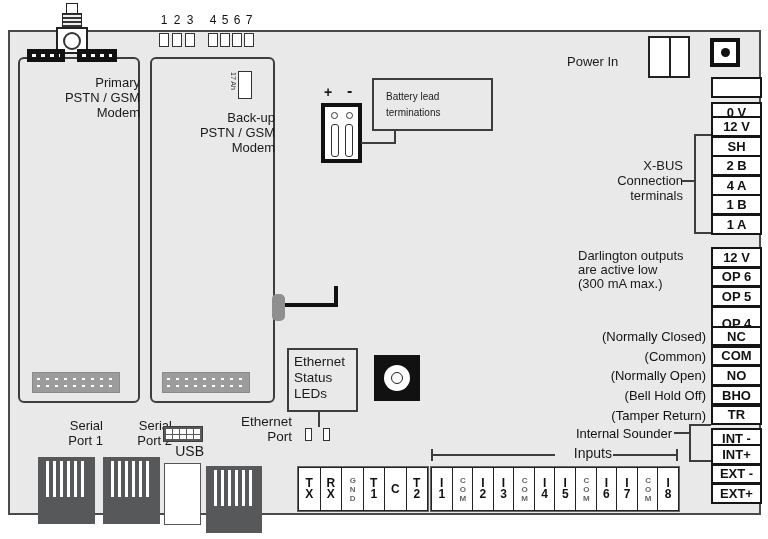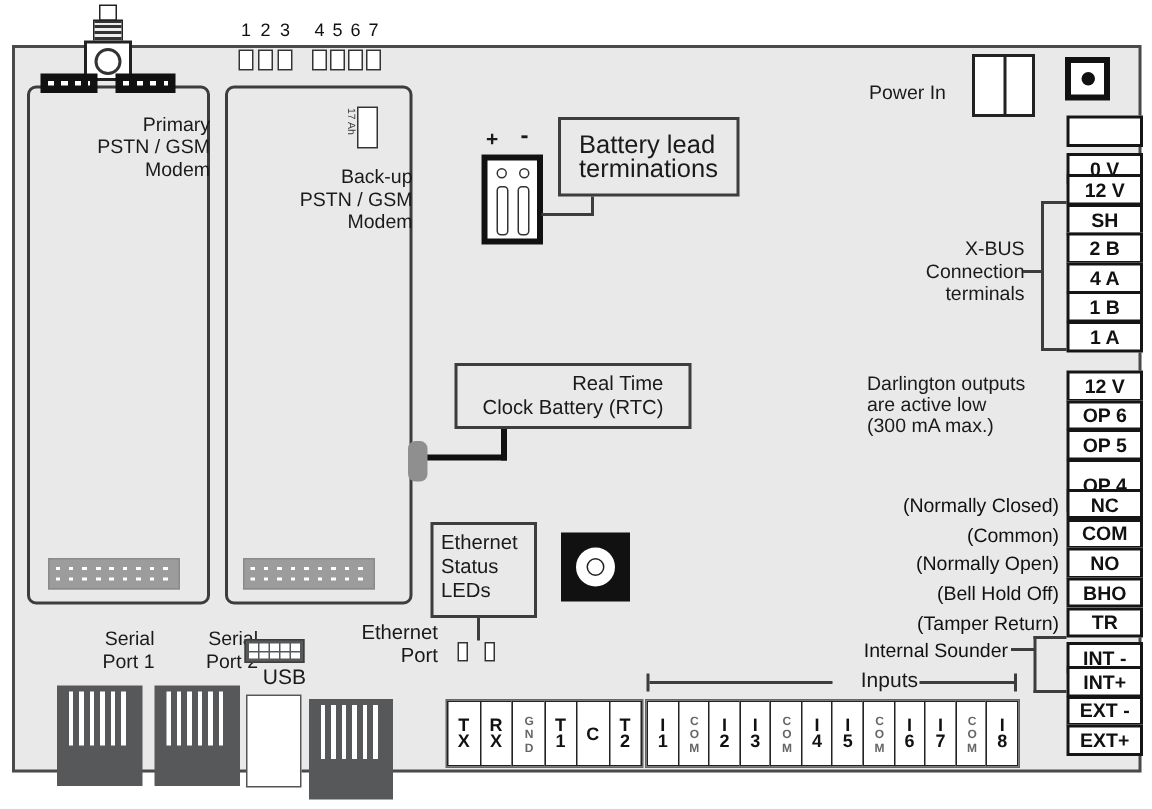--- a/index.html
+++ b/index.html
@@ -2,21 +2,21 @@
 <html><head>
 <meta charset="utf-8">
 <style>
   *{box-sizing:border-box;margin:0;padding:0}
   html,body{background:#fff}
   body{width:768px;height:539px;font-family:"Liberation Sans",sans-serif}
   #canvas{position:relative;width:768px;height:539px;background:#fff;overflow:hidden}
   .abs{position:absolute}
   .txt{position:absolute;color:#1a1a1a;font-size:13px;line-height:15px;white-space:pre-line}
   .ctr{text-align:right}
-  .rtxt{text-align:center}
+  .rtxt{text-align:left}
   .board{position:absolute;left:8px;top:30px;width:753px;height:485px;background:#e9e9e9;border:2px solid #4a4a4a}
   .graybox{position:absolute;background:#e9e9e9;border:2px solid #3d3d3d}
   .whitebox{position:absolute;background:#fff;border:2px solid #222}
   .rcell{position:absolute;left:711px;width:51px;height:21px;background:#fff;border:2px solid #151515;display:flex;align-items:center;justify-content:center;font-weight:700;font-size:13px;color:#111}
   .line{position:absolute;background:#3d3d3d}
   .blkline{position:absolute;background:#111}
   .rlabel{position:absolute;right:62px;font-size:13px;color:#111;text-align:right;white-space:nowrap}
   .iogrp{position:absolute;top:466px;height:46px;border:1px solid #666;display:flex;background:#e9e9e9}
   .iocell{flex:1;background:#fff;border:1px solid #222;margin-left:-1px;display:flex;align-items:center;justify-content:center;font-weight:700;font-size:12px;line-height:11px;white-space:pre-line;text-align:center;color:#111}
   .iocell:first-child{margin-left:0}
@@ -98,30 +98,26 @@
 
   <div class="abs" style="left:321px;top:103px;width:41px;height:60px;background:#fff;border:4px solid #111">
     <div class="abs" style="left:6px;top:5px;width:7px;height:7px;border:1.5px solid #333;border-radius:50%"></div>
     <div class="abs" style="left:21px;top:5px;width:7px;height:7px;border:1.5px solid #333;border-radius:50%"></div>
     <div class="abs" style="left:6px;top:17px;width:8px;height:33px;border:1.5px solid #333;border-radius:3px"></div>
     <div class="abs" style="left:20px;top:17px;width:8px;height:33px;border:1.5px solid #333;border-radius:3px"></div>
   </div>
   <div class="txt" style="left:324px;top:85px;font-weight:700;font-size:14px">+</div>
   <div class="txt" style="left:347px;top:83px;font-weight:700;font-size:16px">-</div>
   <div class="graybox" style="left:372px;top:78px;width:121px;height:53px;display:flex;align-items:center">
-    <div style="padding-left:12px;font-size:17px;line-height:16px;white-space:pre-line;color:#1a1a1a">Battery lead
+    <div style="padding-left:12px;font-size:10px;line-height:16px;white-space:pre-line;color:#1a1a1a">Battery lead
 terminations</div>
   </div>
   <div class="line" style="left:394px;top:131px;width:2px;height:13px"></div>
   <div class="line" style="left:361px;top:142px;width:35px;height:2px"></div>
 
-  <div class="graybox" style="left:303px;top:242px;width:158px;height:44px;display:flex;align-items:center;justify-content:center">
-    <div class="ctr" style="font-size:13.5px;line-height:16px;white-space:pre-line;color:#1a1a1a">Real Time
-Clock Battery (RTC)</div>
-  </div>
   <div class="blkline" style="left:334px;top:286px;width:4px;height:21px"></div>
   <div class="blkline" style="left:283px;top:303px;width:55px;height:4px"></div>
   <div class="abs" style="left:272px;top:294px;width:13px;height:27px;background:#8f8f8f;border-radius:5px"></div>
 
   <div class="graybox" style="left:287px;top:348px;width:71px;height:64px">
     <div style="padding:4px 0 0 5px;font-size:13.5px;line-height:16px;white-space:pre-line;color:#1a1a1a">Ethernet
 Status
 LEDs</div>
   </div>
   <div class="line" style="left:318px;top:412px;width:2px;height:15px"></div>

